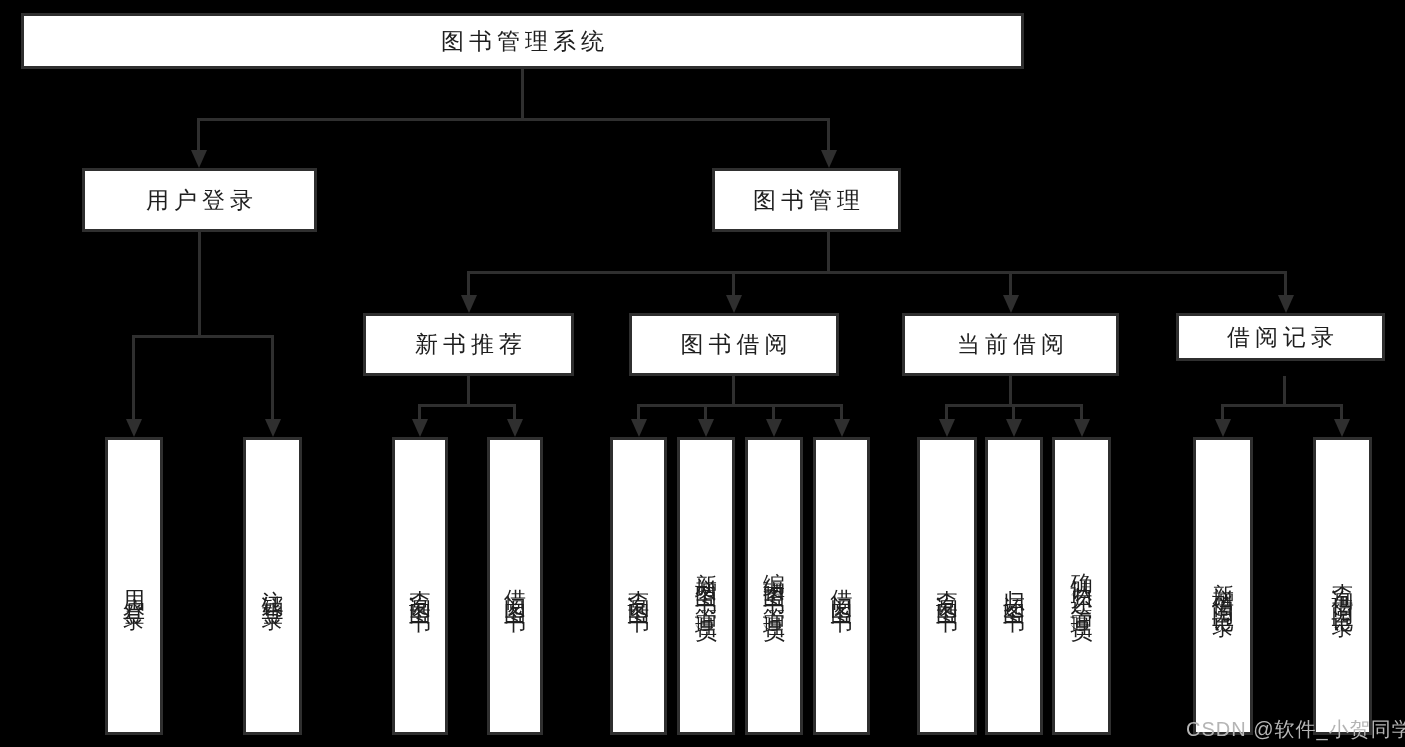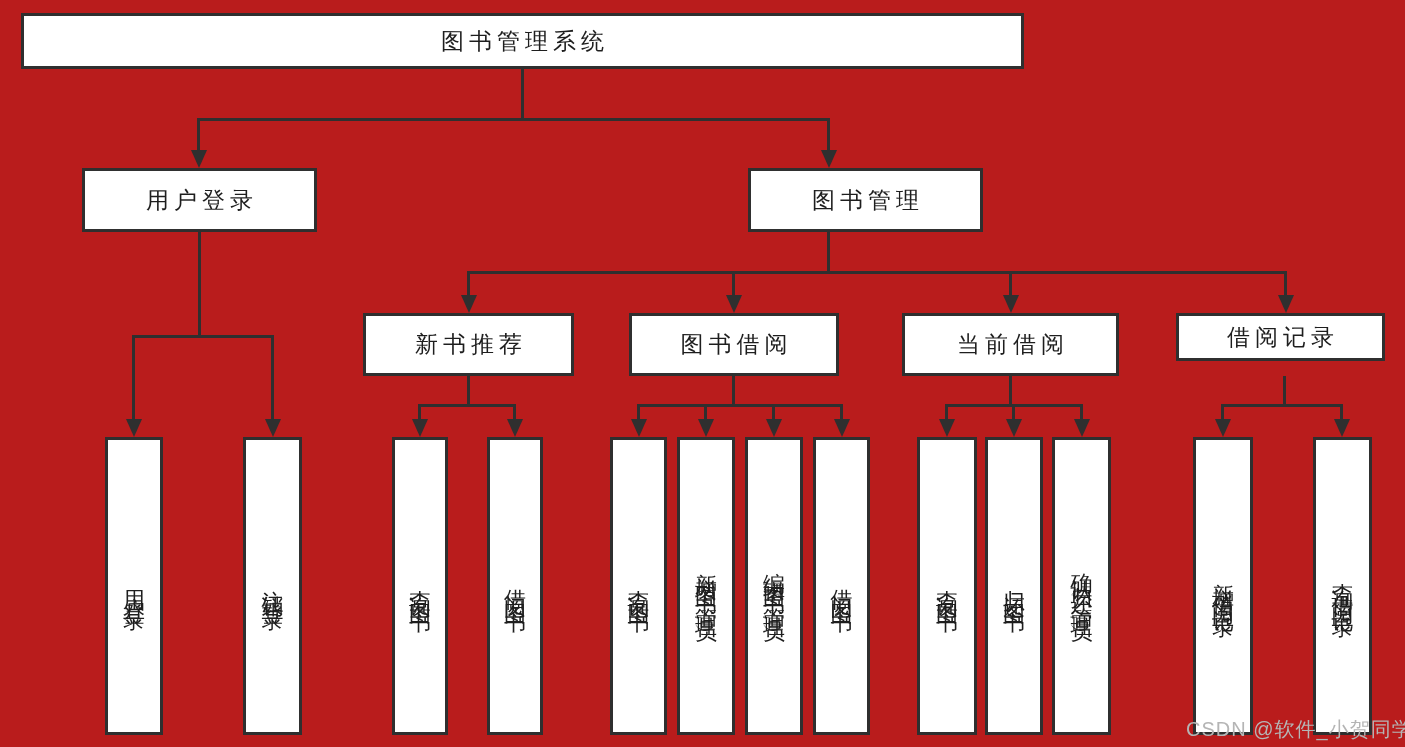--- a/index.html
+++ b/index.html
@@ -1,20 +1,20 @@
 <!DOCTYPE html>
 <html><head>
 <meta charset="utf-8">
 <style>
   html, body { margin: 0; padding: 0; background: #ffffff; }
   .canvas {
     position: relative;
     width: 1405px;
     height: 747px;
-    background: #b91c1c;
+    background: #000000;
     font-family: "Liberation Sans", sans-serif;
     overflow: hidden;
   }
   .node {
     position: absolute;
     box-sizing: border-box;
     border: 3px solid #2f2f2f;
     background: #ffffff;
     display: flex;
     align-items: center;
@@ -65,21 +65,21 @@
   <div class="vline" style="left:521px; top:69px; height:51px;"></div>
   <div class="hline" style="left:197px; top:118px; width:633px;"></div>
   <div class="vline" style="left:197px; top:118px; height:33px;"></div>
   <div class="arrow" style="left:191px; top:150px;"></div>
   <div class="vline" style="left:827px; top:118px; height:33px;"></div>
   <div class="arrow" style="left:821px; top:150px;"></div>
 
   <div class="node h-node" style="left:82px; top:168px; width:235px; height:64px;">
     <span>用户登录</span>
   </div>
-  <div class="node h-node" style="left:712px; top:168px; width:235px; height:64px;margin-left:36px;">
+  <div class="node h-node" style="left:712px; top:168px; width:189px; height:64px;">
     <span>图书管理</span>
   </div>
 
   <div class="vline" style="left:198px; top:232px; height:105px;"></div>
   <div class="hline" style="left:132px; top:335px; width:142px;"></div>
   <div class="vline" style="left:132px; top:335px; height:84px;"></div>
   <div class="arrow" style="left:126px; top:419px;"></div>
   <div class="vline" style="left:271px; top:335px; height:84px;"></div>
   <div class="arrow" style="left:265px; top:419px;"></div>
 

